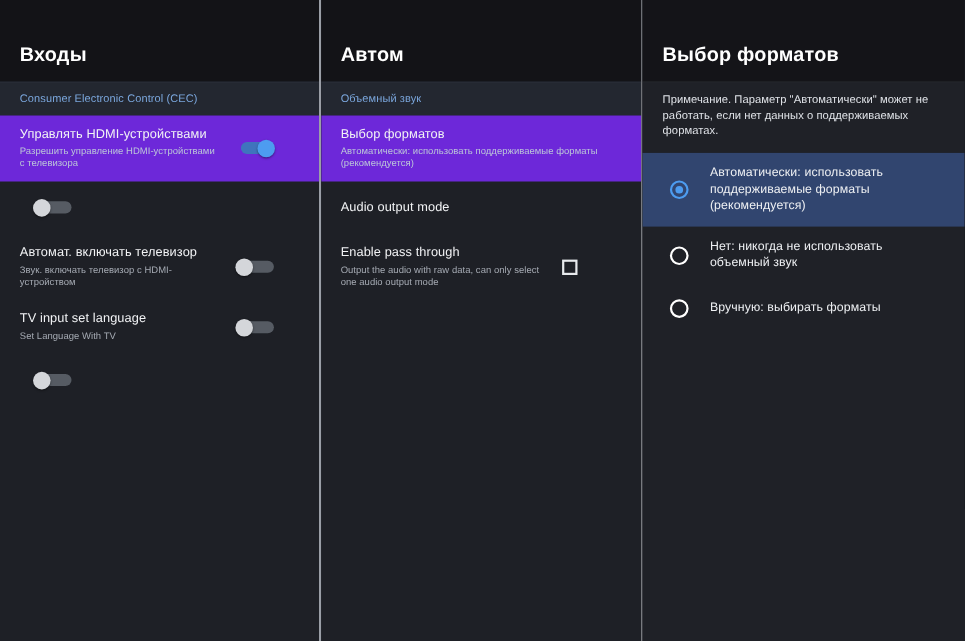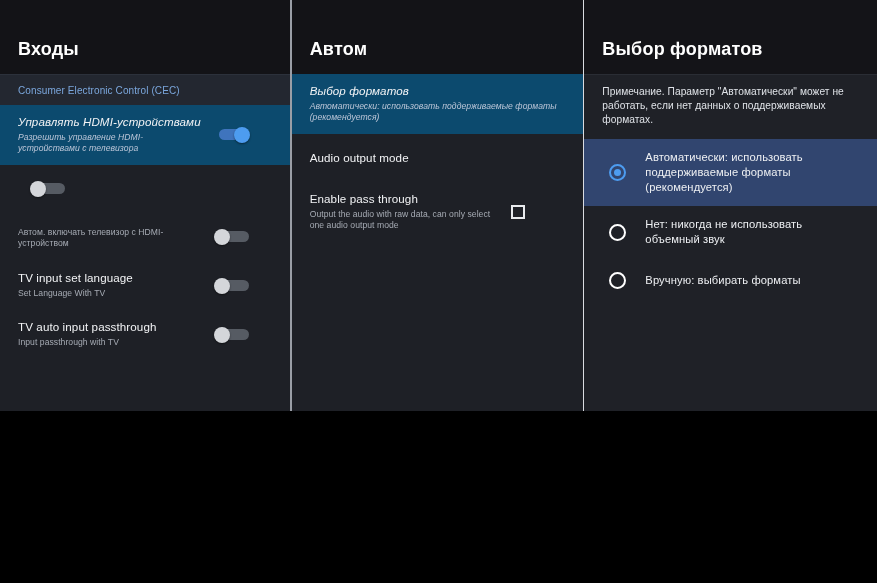--- a/index.html
+++ b/index.html
@@ -11,21 +11,21 @@
     width: 877px;
     height: 583px;
     overflow: hidden;
     font-family: "Liberation Sans", sans-serif;
     -webkit-font-smoothing: antialiased;
   }
 
   .screen {
     position: relative;
     width: 877px;
-    height: 411px;
+    height: 583px;
     display: flex;
     background: #1c1e24;
   }
 
   
   .pane {
     position: relative;
     height: 100%;
     box-sizing: border-box;
     overflow: hidden;
@@ -78,21 +78,21 @@
   .rows { position: relative; }
 
   .row {
     position: relative;
     display: flex;
     align-items: center;
     box-sizing: border-box;
     padding: 10px 14px 11px 18px;
     min-height: 48px;
   }
-  .row.selected { background: #0c4a6e; font-style: italic; }
+  .row.selected { background: #6d28d9; }
 
   .row-text { flex: 1 1 auto; min-width: 0; }
 
   .row-title {
     font-size: 11.6px;
     color: #f2f3f5;
     line-height: 14px;
     letter-spacing: .1px;
   }
   .row-sub {
@@ -224,59 +224,57 @@
 
       <div class="row">
         <div class="switch">
           <div class="track"></div>
           <div class="thumb"></div>
         </div>
       </div>
 
       <div class="row">
         <div class="row-text">
-          <div class="row-sub">Автом. включать телевизор с HDMI-устройством</div>
+          <div class="row-title">Автомат. включать телевизор</div>
+          <div class="row-sub">Звук. включать телевизор с HDMI-устройством</div>
         </div>
         <div class="switch">
           <div class="track"></div>
           <div class="thumb"></div>
         </div>
       </div>
 
       <div class="row">
         <div class="row-text">
           <div class="row-title">TV input set language</div>
           <div class="row-sub">Set Language With TV</div>
         </div>
         <div class="switch">
           <div class="track"></div>
           <div class="thumb"></div>
         </div>
       </div>
 
       <div class="row">
-        <div class="row-text">
-          <div class="row-title">TV auto input passthrough</div>
-          <div class="row-sub">Input passthrough with TV</div>
-        </div>
         <div class="switch">
           <div class="track"></div>
           <div class="thumb"></div>
         </div>
       </div>
 
     </div>
   </div>
 
   <div class="divider"></div>
 
   <div class="pane pane-mid">
     <div class="pane-head">
       <div class="pane-title">Автом</div>
     </div>
+    <div class="section-label">Объемный звук</div>
 
     <div class="rows">
 
       <div class="row selected">
         <div class="row-text">
           <div class="row-title">Выбор форматов</div>
           <div class="row-sub">Автоматически: использовать поддерживаемые форматы (рекомендуется)</div>
         </div>
       </div>
 

